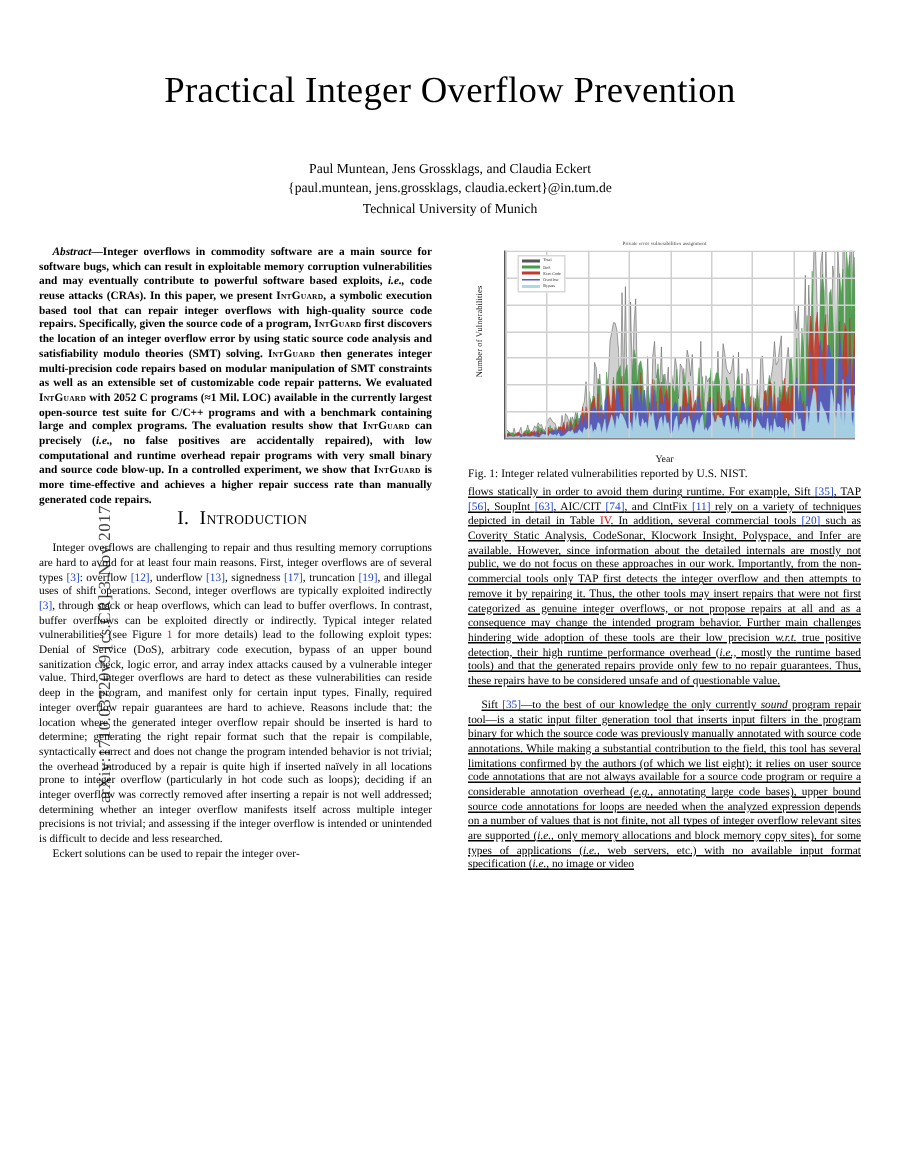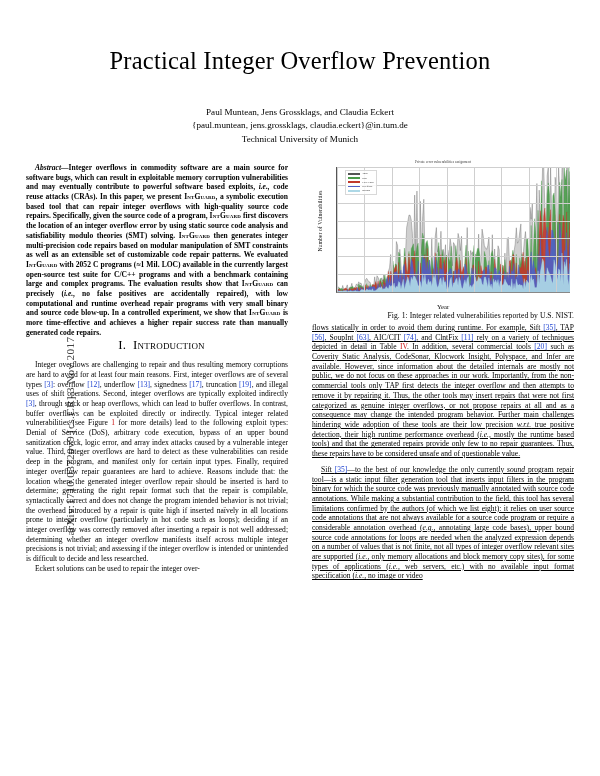--- a/index.html
+++ b/index.html
@@ -201,21 +201,21 @@
     font-size: 2.7px;
     color: #222;
     white-space: nowrap;
   }
 
   .series-svg { position: absolute; left: 0; top: 0; width: 100%; height: 100%; }
 
   #fig-caption {
     margin-top: 3px;
     font-size: 7.6px;
-    text-align: right;
+    text-align: left;
     letter-spacing: 0.05px;
   }
 </style>
 </head>
 <body>
 
 <div id="arxiv-stamp">arXiv:1710.03720v9  [cs.CR]  3 Nov 2017</div>
 
 <div id="page">
 

